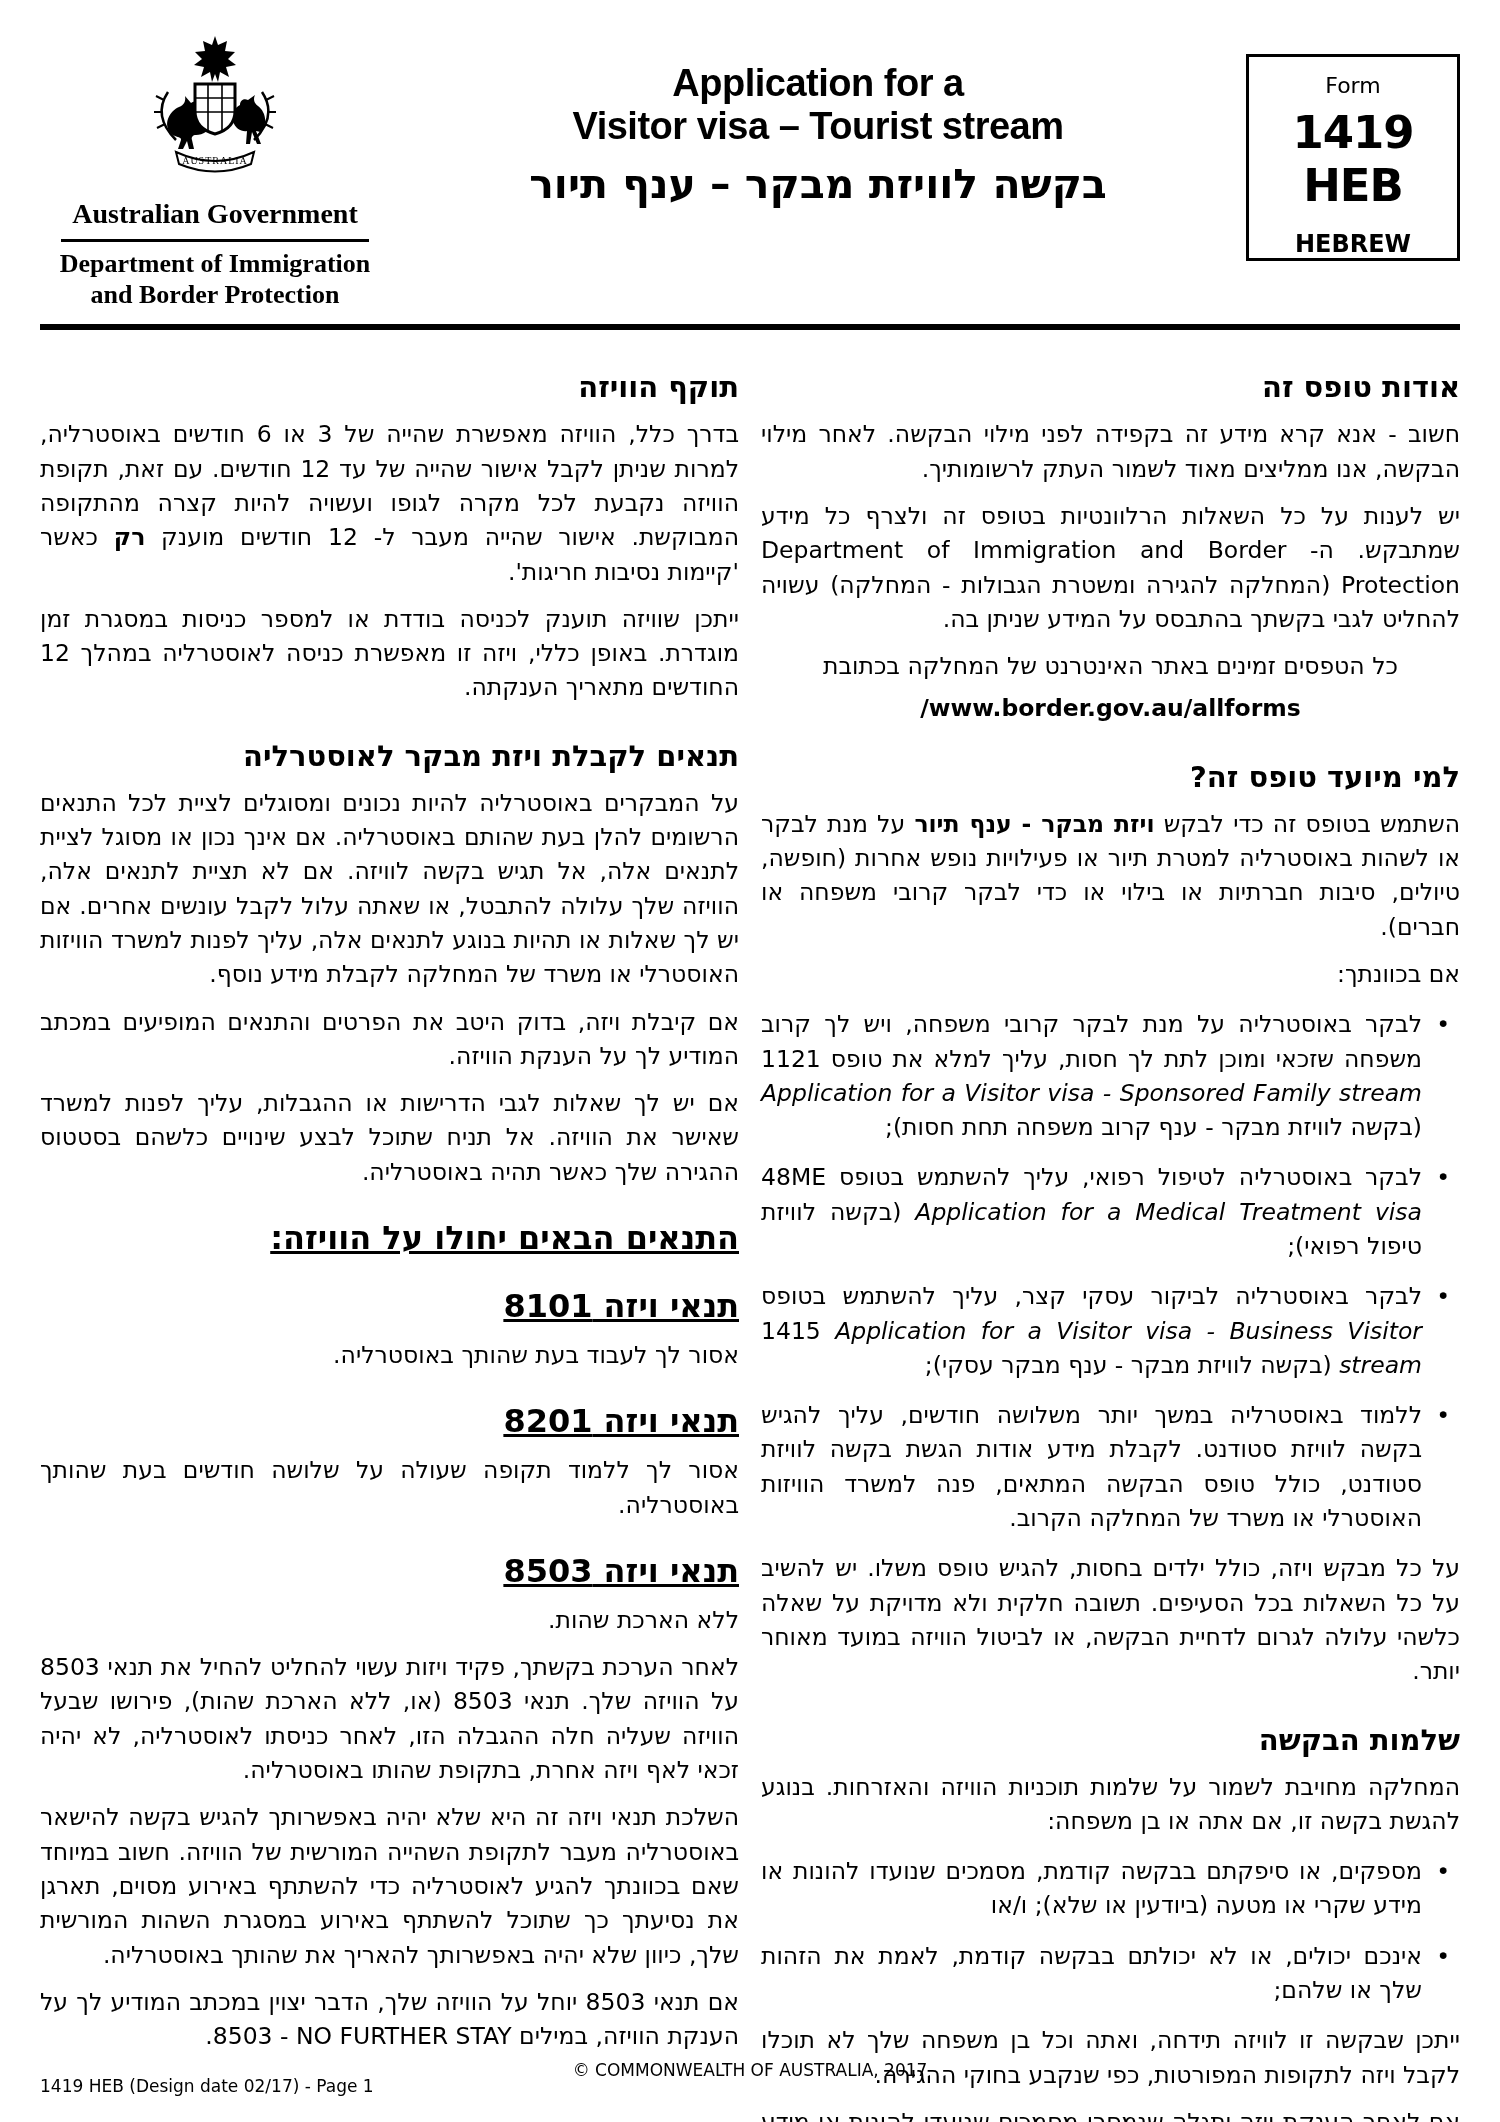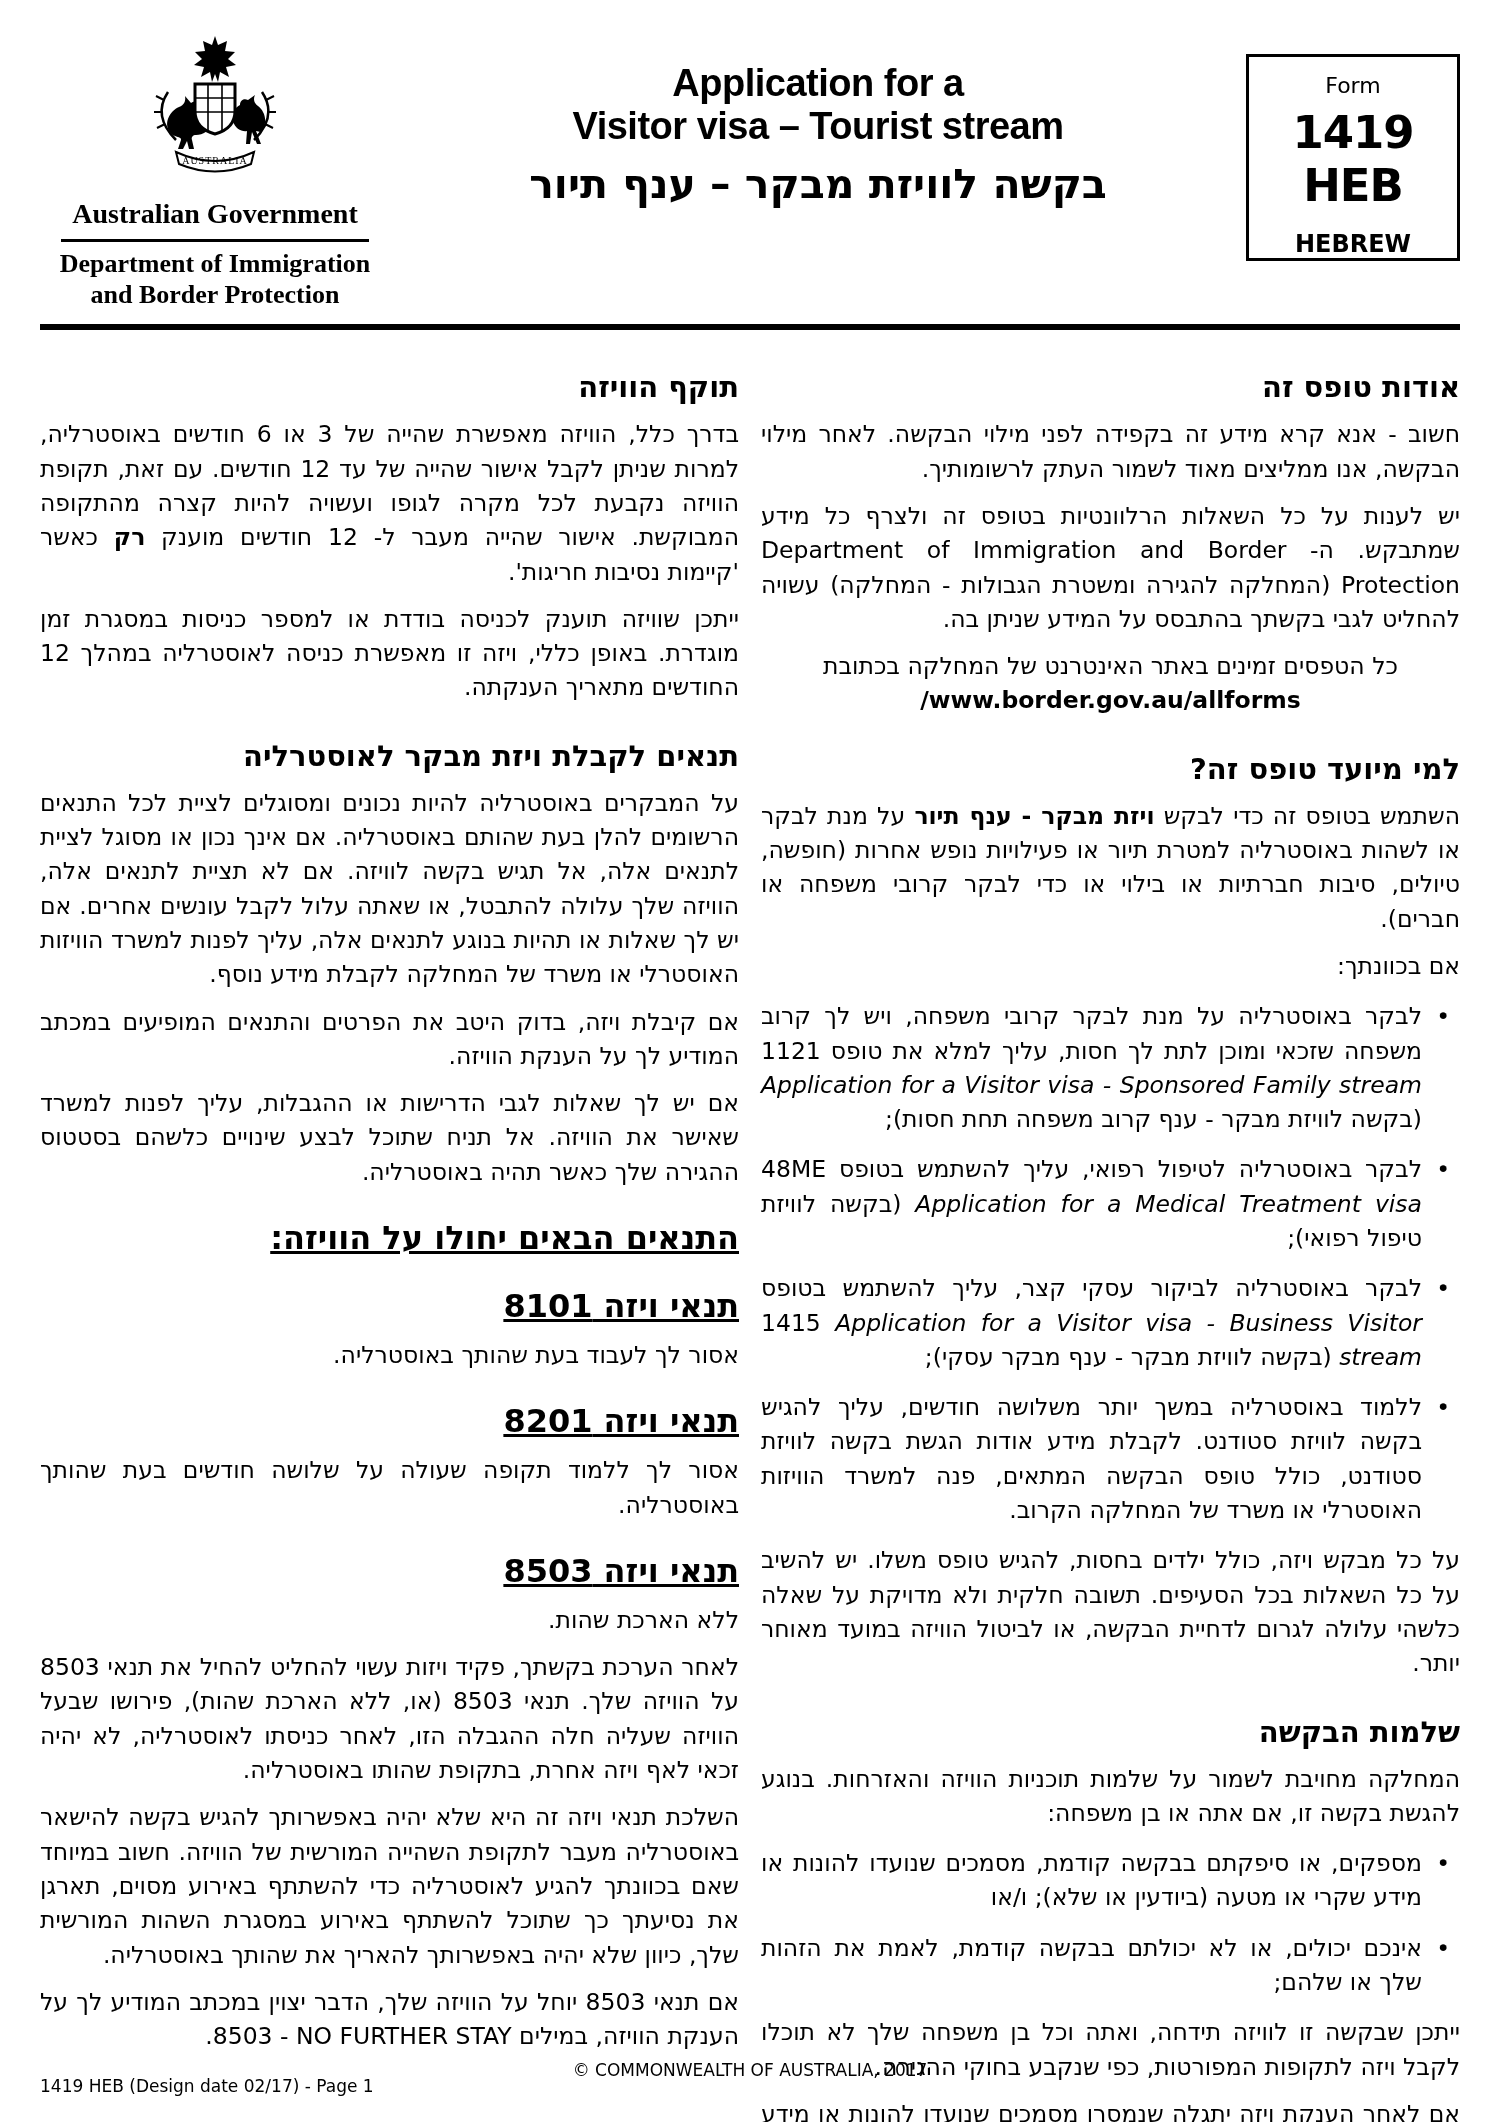--- a/index.html
+++ b/index.html
@@ -36,21 +36,21 @@
   h2{ font-size:29px; font-weight:bold; margin:34px 0 4px 0; text-align:right; }
   h3{ font-size:32px; font-weight:bold; margin:30px 0 4px 0; text-align:right;text-decoration:underline; }
   p{ font-size:23.5px; line-height:1.46; margin:13px 0; text-align:justify; }
   ul{ list-style:none; margin:13px 38px 13px 0; padding:0; }
   li{ position:relative; font-size:23.5px; line-height:1.46; margin:16px 0; text-align:justify; }
   li::before{ content:"\2022"; position:absolute; right:-28px; top:0; }
   .b{ font-weight:bold; }
   .i{ font-style:italic; }
   .ltr{ direction:ltr; unicode-bidi:isolate; }
   .center{ text-align:center; }
-  .url-line{ display:block; font-weight:bold; text-align:center; margin-top:0; }
+  .url-line{ display:block; font-weight:bold; text-align:center; margin-top:8px; }
   
   footer{ position:absolute; left:40px; right:40px; bottom:26px; height:22px;
           font-size:17px; color:#000; }
   .footer-left{ position:absolute; left:0; bottom:0; }
   .footer-center{ position:absolute; left:0; right:0; bottom:16px; text-align:center; }
 </style>
 </head>
 <body>
 
 <div class="page">

